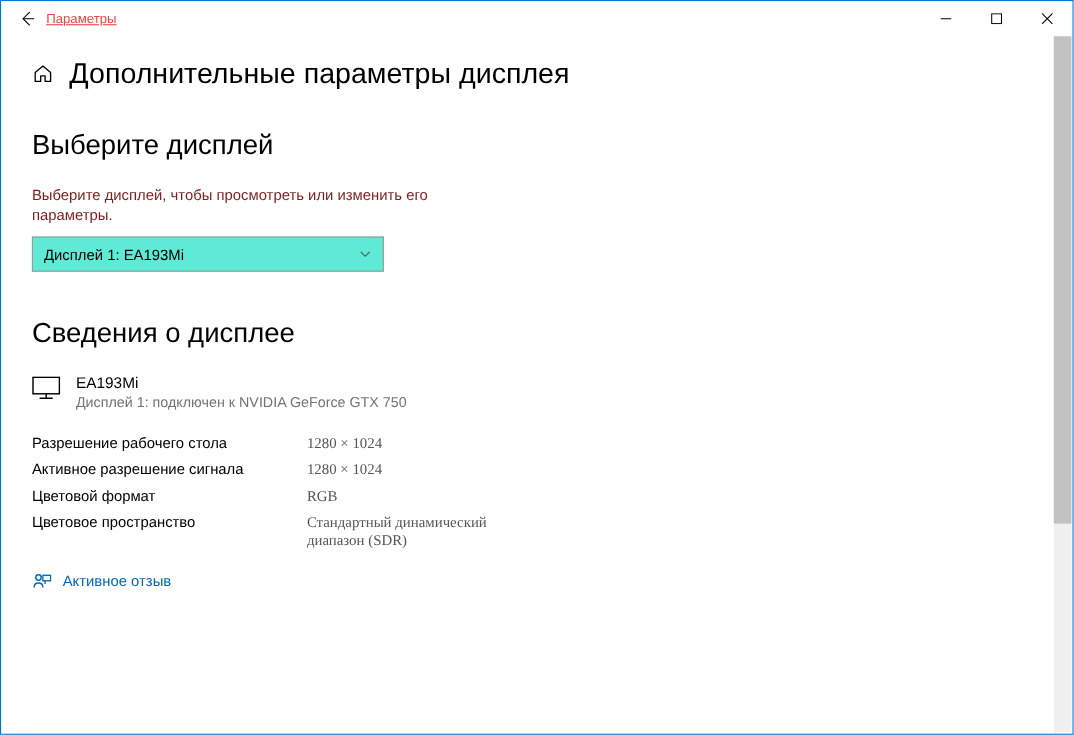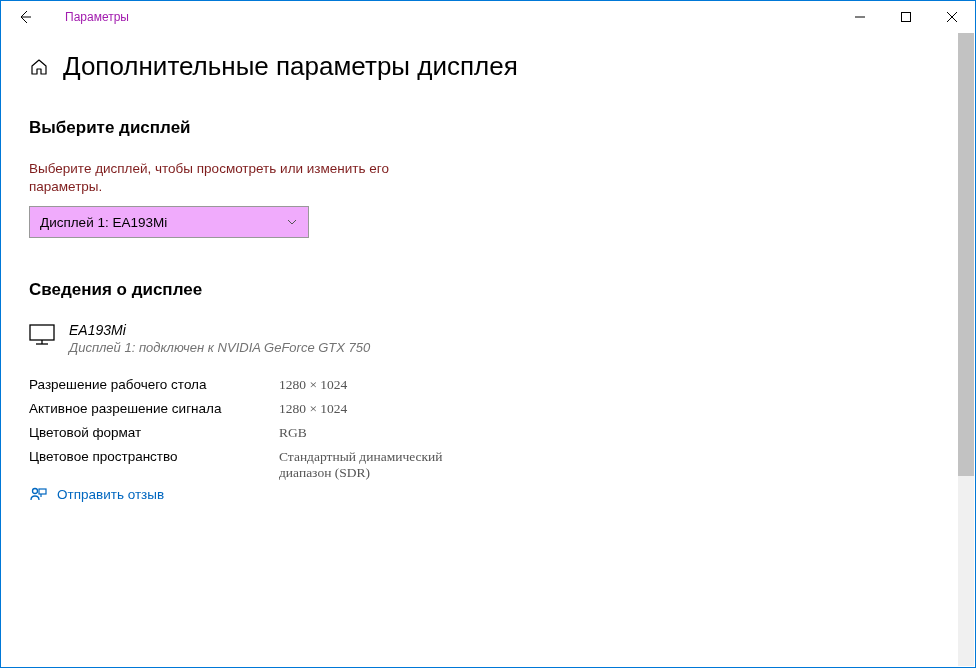--- a/index.html
+++ b/index.html
@@ -21,22 +21,23 @@
     padding-left: 8px;
     position: relative;
   }
   .titlebar .back {
     width: 32px; height: 32px;
     display: flex; align-items: center; justify-content: center;
     cursor: pointer;
   }
   .titlebar .app-title {
     font-size: 12px;
-    margin-left: 24px;
-    color: #a21caf;
+    margin-left: 1px;
+    color: #ef4444;
+    text-decoration: underline;
   }
   .win-controls {
     position: absolute;
     right: 0; top: 0;
     display: flex;
   }
   .win-btn {
     width: 46px; height: 32px;
     display: flex; align-items: center; justify-content: center;
     cursor: pointer;
@@ -67,55 +68,54 @@
     margin-bottom: 36px;
   }
   .home-icon {
     display: flex;
   }
   .page-title {
     font-size: 26px;
     font-weight: 400;
   }
   h2.section {
-    font-size: 17px;
-    font-weight: 700;
+    font-size: 25px;
+    font-weight: 400;
     margin-bottom: 22px;
   }
   .instruction {
     font-size: 13.5px;
     color: #7f1d1d;
     margin-bottom: 10px;
     max-width: 420px;
     line-height: 1.35;
   }
   .dropdown {
-    width: 280px;
+    width: 320px;
     height: 32px;
     border: 1px solid #999;
-    background: #f0abfc;
+    background: #5eead4;
     display: flex;
     align-items: center;
     justify-content: space-between;
     padding: 0 10px;
     font-size: 13.5px;
     cursor: pointer;
     margin-bottom: 42px;
   }
   .display-block {
     display: flex;
     align-items: flex-start;
     gap: 14px;
     margin-bottom: 18px;
-    font-style: italic;
   }
   .mon-icon { margin-top: 2px; }
   .display-name { font-size: 14px; margin-bottom: 2px; }
   .display-sub { font-size: 13px; color: #737373; }
-  .info-table { }
+  .info-table { margin-bottom: 16px; }
   .info-row {
     display: flex;
     padding: 4px 0;
     font-size: 13.5px;
   }
   .info-label {
     width: 250px;
     color: #000;
   }
   .info-value {
@@ -233,21 +233,21 @@
 
 
   <div class="footer-links">
     <div class="footer-link">
       <svg width="18" height="18" viewBox="0 0 18 18">
         <circle cx="6" cy="6" r="2.5" stroke="#0067c0" stroke-width="1.3" fill="none"></circle>
         <path d="M2 15 Q2 11 6 11 Q10 11 10 15" stroke="#0067c0" stroke-width="1.3" fill="none"></path>
         <rect x="10" y="4" width="7" height="5" stroke="#0067c0" stroke-width="1.2" fill="none"></rect>
         <path d="M12 9 L12 12" stroke="#0067c0" stroke-width="1.2"></path>
       </svg>
-      <span class="link">Отправить отзыв</span>
+      <span class="link">Активное отзыв</span>
     </div>
   </div>
 
 </div>
 
 <div class="scrollbar">
   <div class="thumb"></div>
 </div>
 
 </body></html>

